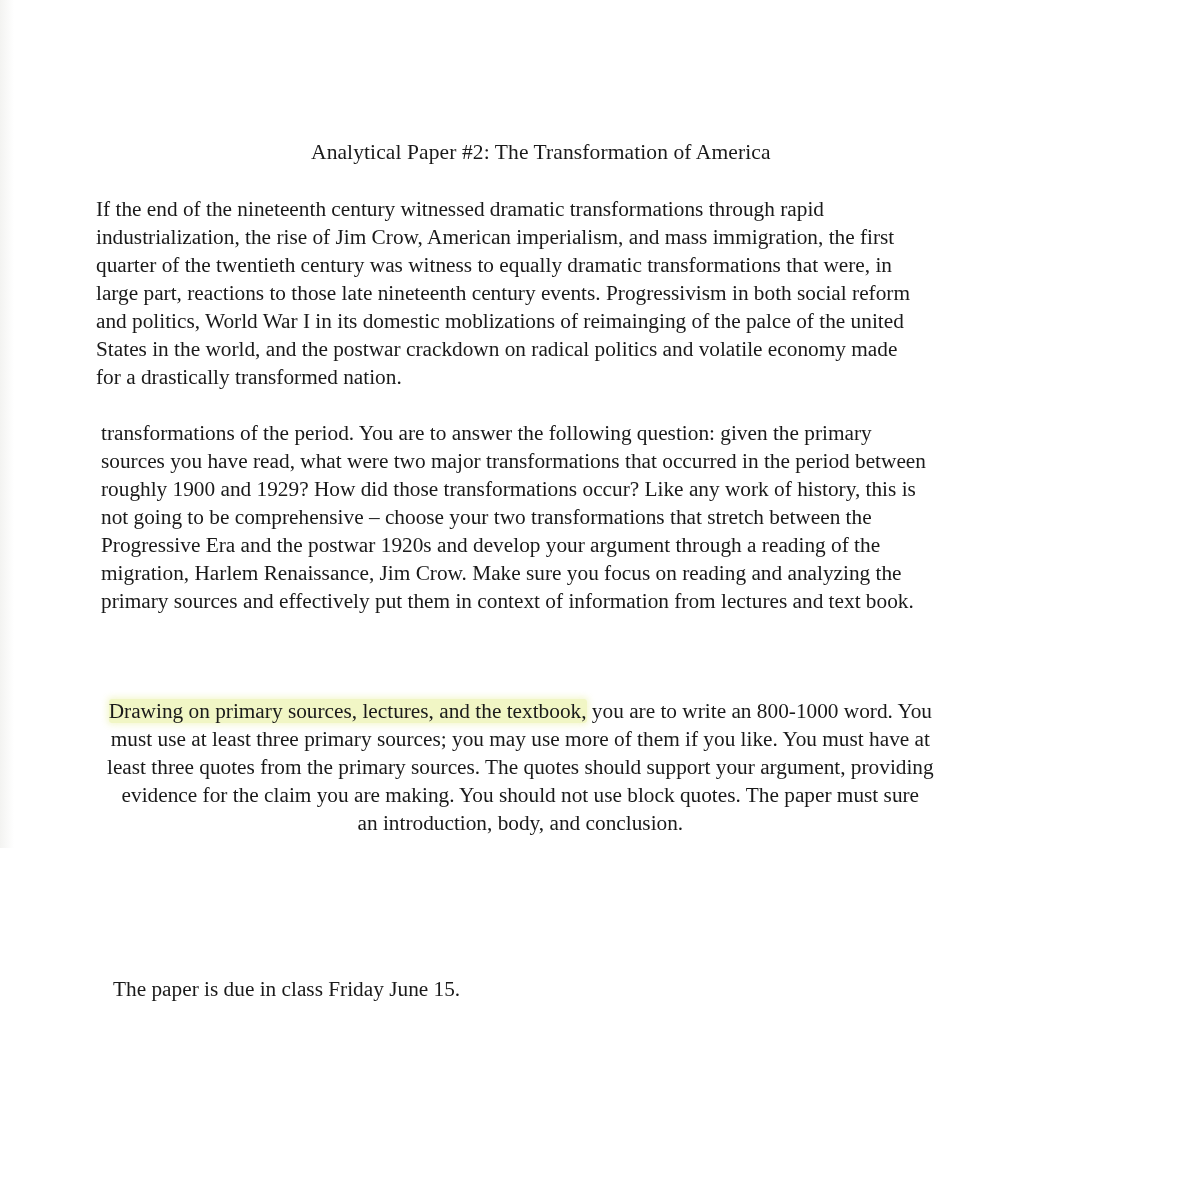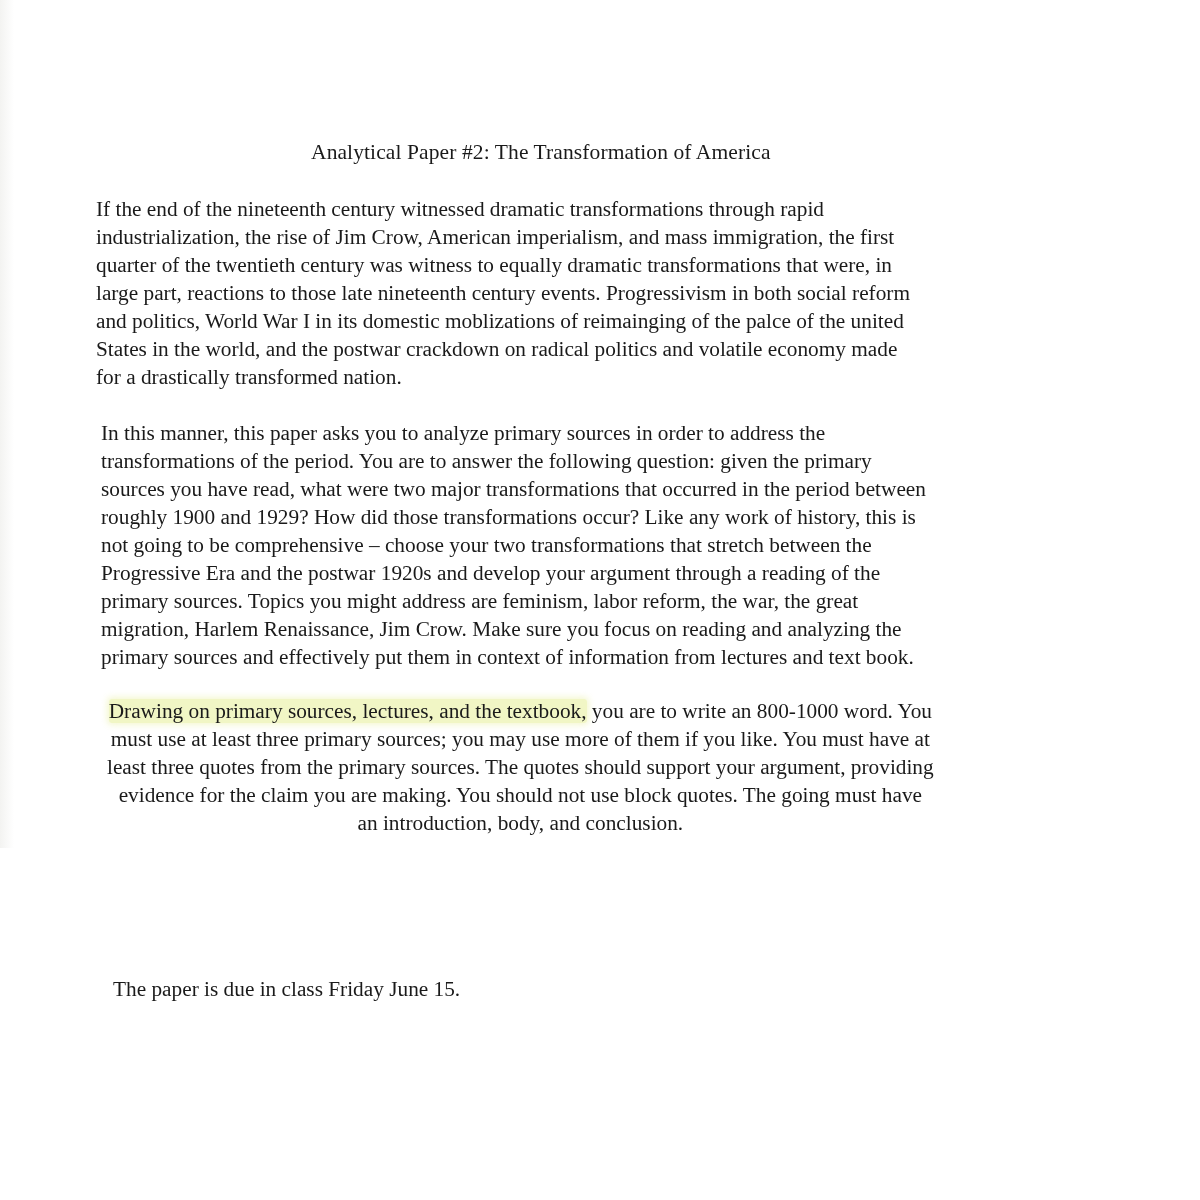--- a/index.html
+++ b/index.html
@@ -65,36 +65,34 @@
     <span class="line">If the end of the nineteenth century witnessed dramatic transformations through rapid</span>
     <span class="line">industrialization, the rise of Jim Crow, American imperialism, and mass immigration, the first</span>
     <span class="line">quarter of the twentieth century was witness to equally dramatic transformations that were, in</span>
     <span class="line">large part, reactions to those late nineteenth century events. Progressivism in both social reform</span>
     <span class="line">and politics, World War I in its domestic moblizations of reimainging of the palce of the united</span>
     <span class="line">States in the world, and the postwar crackdown on radical politics and volatile economy made</span>
     <span class="line">for a drastically transformed nation.</span>
   </div>
 
   <div class="para" id="p2">
-    <span class="line">In this manner, this paper asks you to analyze primary sources in order to address the</span>
     <span class="line">transformations of the period.  You are to answer the following question: given the primary</span>
     <span class="line">sources you have read, what were two major transformations that occurred in the period between</span>
     <span class="line">roughly 1900 and 1929? How did those transformations occur?  Like any work of history, this is</span>
     <span class="line">not going to be comprehensive – choose your two transformations that stretch between the</span>
     <span class="line">Progressive Era and the postwar 1920s and develop your argument through a reading of the</span>
-    <span class="line">primary sources. Topics you might address are feminism, labor reform, the war, the great</span>
     <span class="line">migration, Harlem Renaissance, Jim Crow. Make sure you focus on reading and analyzing the</span>
     <span class="line">primary sources and effectively put them in context of information from lectures and text book.</span>
   </div>
 
   <div class="para" id="p3">
     <span class="line"><span class="hl">Drawing on primary sources, lectures, and the textbook,</span><span> you are to write an 800-1000 word. You</span></span>
     <span class="line">must use at least three primary sources; you may use more of them if you like. You must have at</span>
     <span class="line">least three quotes from the primary sources. The quotes should support your argument, providing</span>
-    <span class="line">evidence for the claim you are making. You should not use block quotes. The going must have</span>
+    <span class="line">evidence for the claim you are making. You should not use block quotes. The paper must sure</span>
     <span class="line">an introduction, body, and conclusion.</span>
   </div>
 
   <div class="para" id="p4">
   </div>
 
   <div class="para" id="p5">
     <span class="line">The paper is due in class Friday June 15.</span>
   </div>
 

